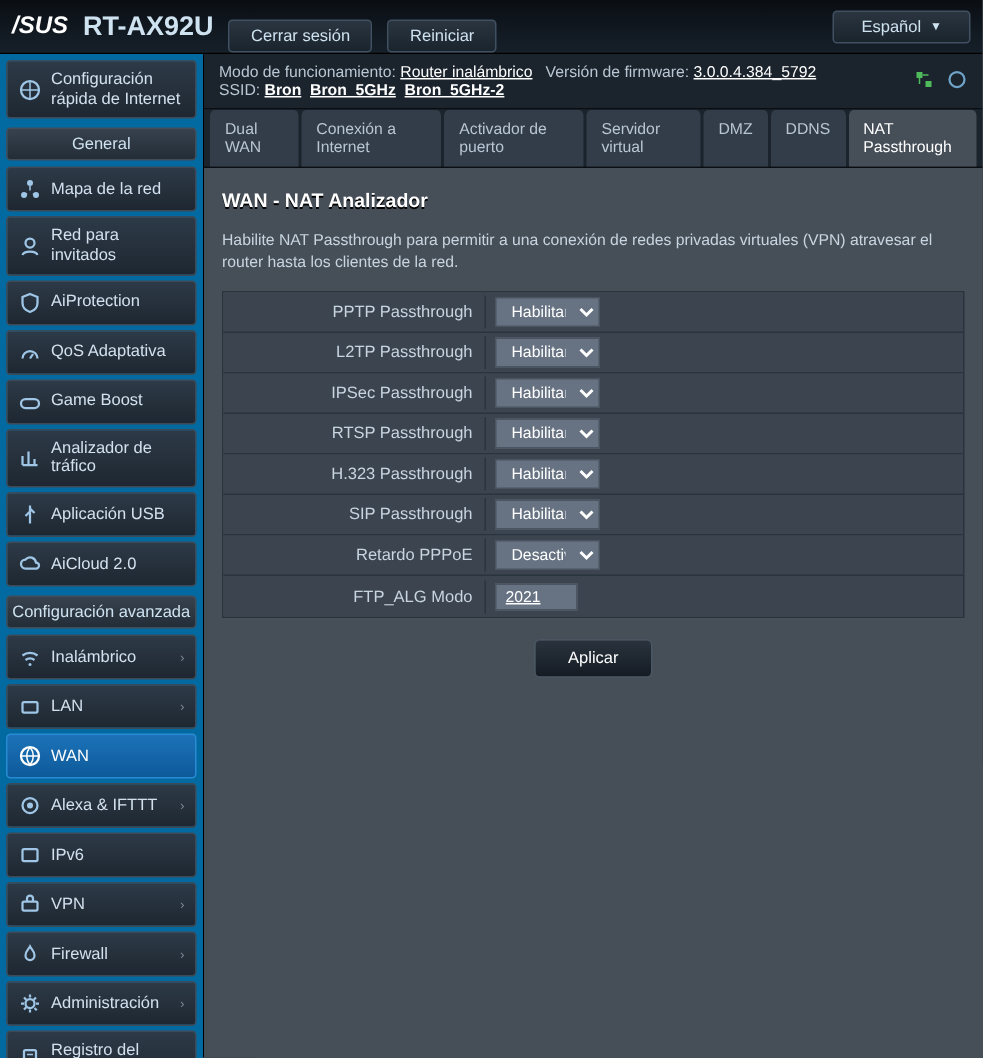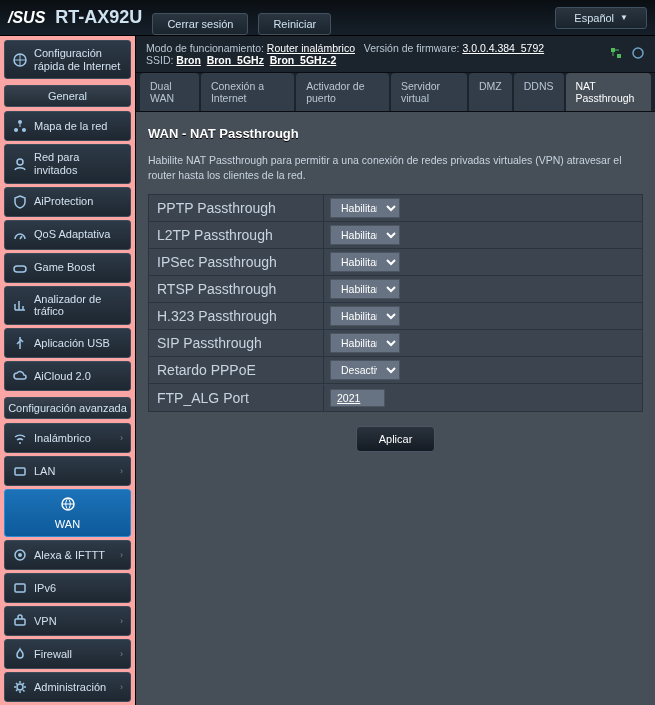--- a/index.html
+++ b/index.html
@@ -41,21 +41,21 @@
     padding: 4px 18px;
     border-radius: 3px;
     font-size: 11px;
     display: flex;
     align-items: center;
     gap: 6px;
   }
   .layout { display: flex; height: calc(100% - 36px); }
   .sidebar {
     width: 136px;
-    background: #fca5a5;
+    background: #0369a1;
     overflow-y: auto;
     border-right: 1px solid #000;
   }
   .side-block { margin: 4px 4px 6px 4px; }
   .side-btn {
     display: flex;
     align-items: center;
     gap: 6px;
     background: linear-gradient(#2d3a47,#1e2731);
     border: 1px solid #3d4a57;
@@ -65,21 +65,20 @@
     color: #d3e1ef;
     font-size: 11px;
     cursor: pointer;
     line-height: 1.15;
     position: relative;
   }
   .side-btn.active {
     background: linear-gradient(#1c72b8,#0d5a9a);
     color: #fff;
     border-color: #2a8bd4;
-    flex-direction: column;
   }
   .side-btn .chev {
     margin-left: auto;
     font-size: 9px;
     color: #7a8894;
   }
   .side-hdr {
     background: linear-gradient(#37424e,#232d37);
     border: 1px solid #414d59;
     border-radius: 3px;
@@ -134,23 +133,24 @@
     display:flex;
     align-items:center;
     background:#3c454f;
     border-bottom:1px solid #2a343e;
     min-height:27px;
   }
   .row:last-child { border-bottom:none; }
   .cell-label {
     width:175px;
     padding:5px 8px;
-    font-size:14px;
+    font-size:11px;
     color:#c8d4e0;
     border-right:1px solid #2a343e;
+    text-align:right;
   }
   .cell-ctrl { flex:1; padding:3px 6px; }
   .sel {
     background:#677382;
     border:1px solid #4b5561;
     color:#fff;
     font-size:10.5px;
     padding:2px 6px;
     width:70px;
   }
@@ -398,21 +398,21 @@
       <div class="tab">Dual WAN</div>
       <div class="tab">Conexión a Internet</div>
       <div class="tab">Activador de puerto</div>
       <div class="tab">Servidor virtual</div>
       <div class="tab">DMZ</div>
       <div class="tab">DDNS</div>
       <div class="tab active">NAT Passthrough</div>
     </div>
 
     <div class="content">
-      <div class="page-title">WAN - NAT Passthrough</div>
+      <div class="page-title">WAN - NAT Analizador</div>
       <div class="desc">Habilite NAT Passthrough para permitir a una conexión de redes privadas virtuales (VPN) atravesar el router hasta los clientes de la red.</div>
 
       <div class="table-wrap">
         <div class="row">
           <div class="cell-label">PPTP Passthrough</div>
           <div class="cell-ctrl"><select class="sel"><option>Habilitar</option></select></div>
         </div>
         <div class="row">
           <div class="cell-label">L2TP Passthrough</div>
           <div class="cell-ctrl"><select class="sel"><option>Habilitar</option></select></div>
@@ -431,21 +431,21 @@
         </div>
         <div class="row">
           <div class="cell-label">SIP Passthrough</div>
           <div class="cell-ctrl"><select class="sel"><option>Habilitar</option></select></div>
         </div>
         <div class="row">
           <div class="cell-label">Retardo PPPoE</div>
           <div class="cell-ctrl"><select class="sel"><option>Desactivar</option></select></div>
         </div>
         <div class="row">
-          <div class="cell-label">FTP_ALG Port</div>
+          <div class="cell-label">FTP_ALG Modo</div>
           <div class="cell-ctrl"><input class="inp" value="2021" style=""></div>
         </div>
       </div>
 
       <div class="apply-wrap">
         <button class="apply-btn">Aplicar</button>
       </div>
     </div>
   </div>
 </div>

